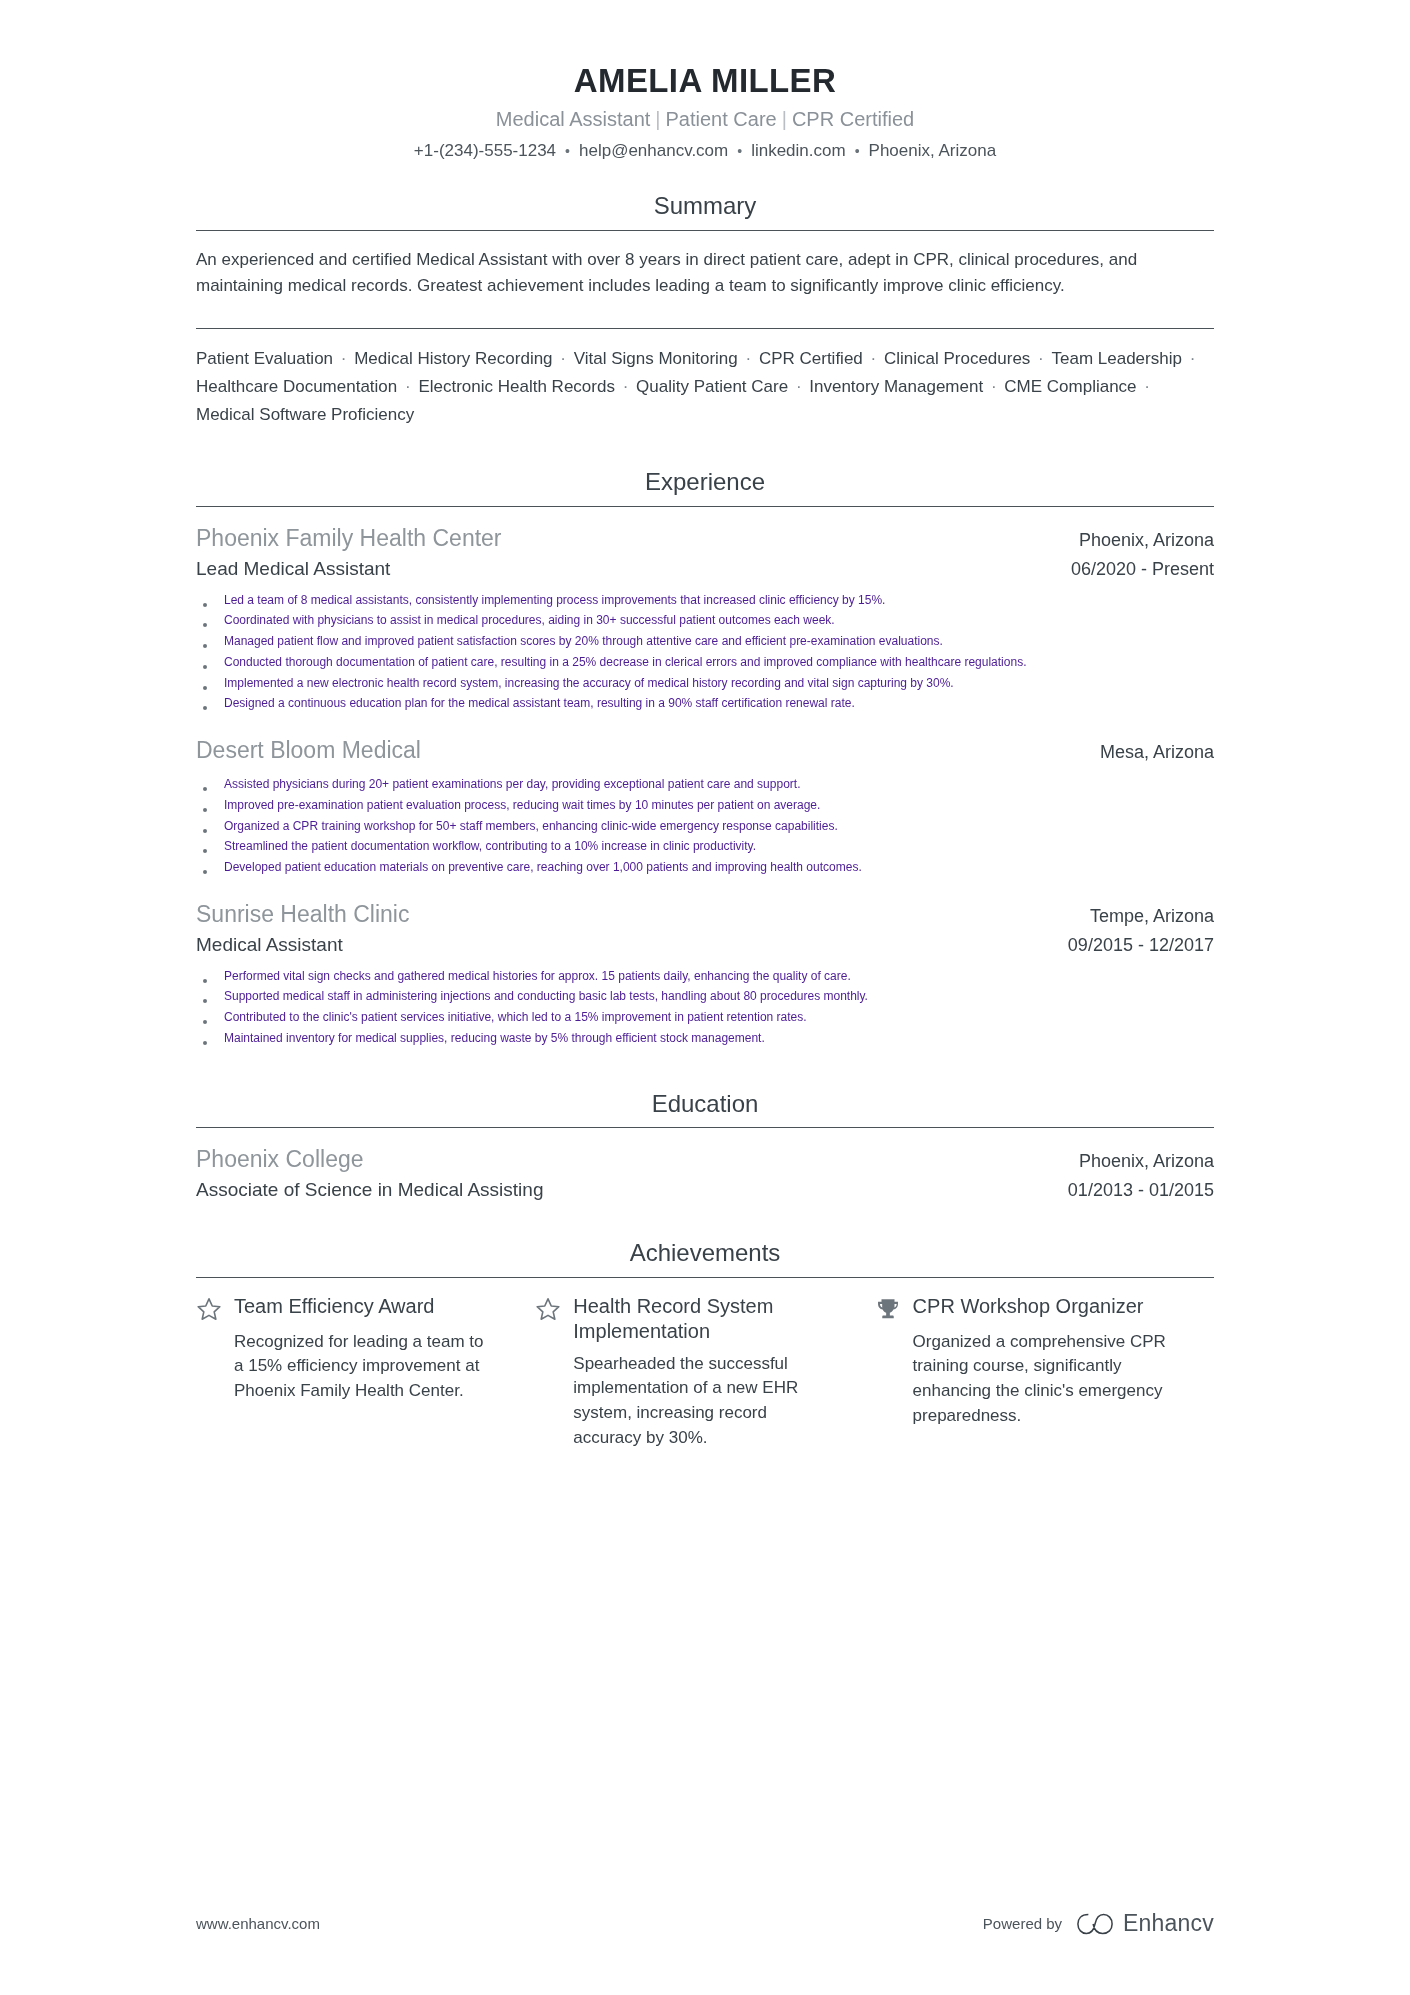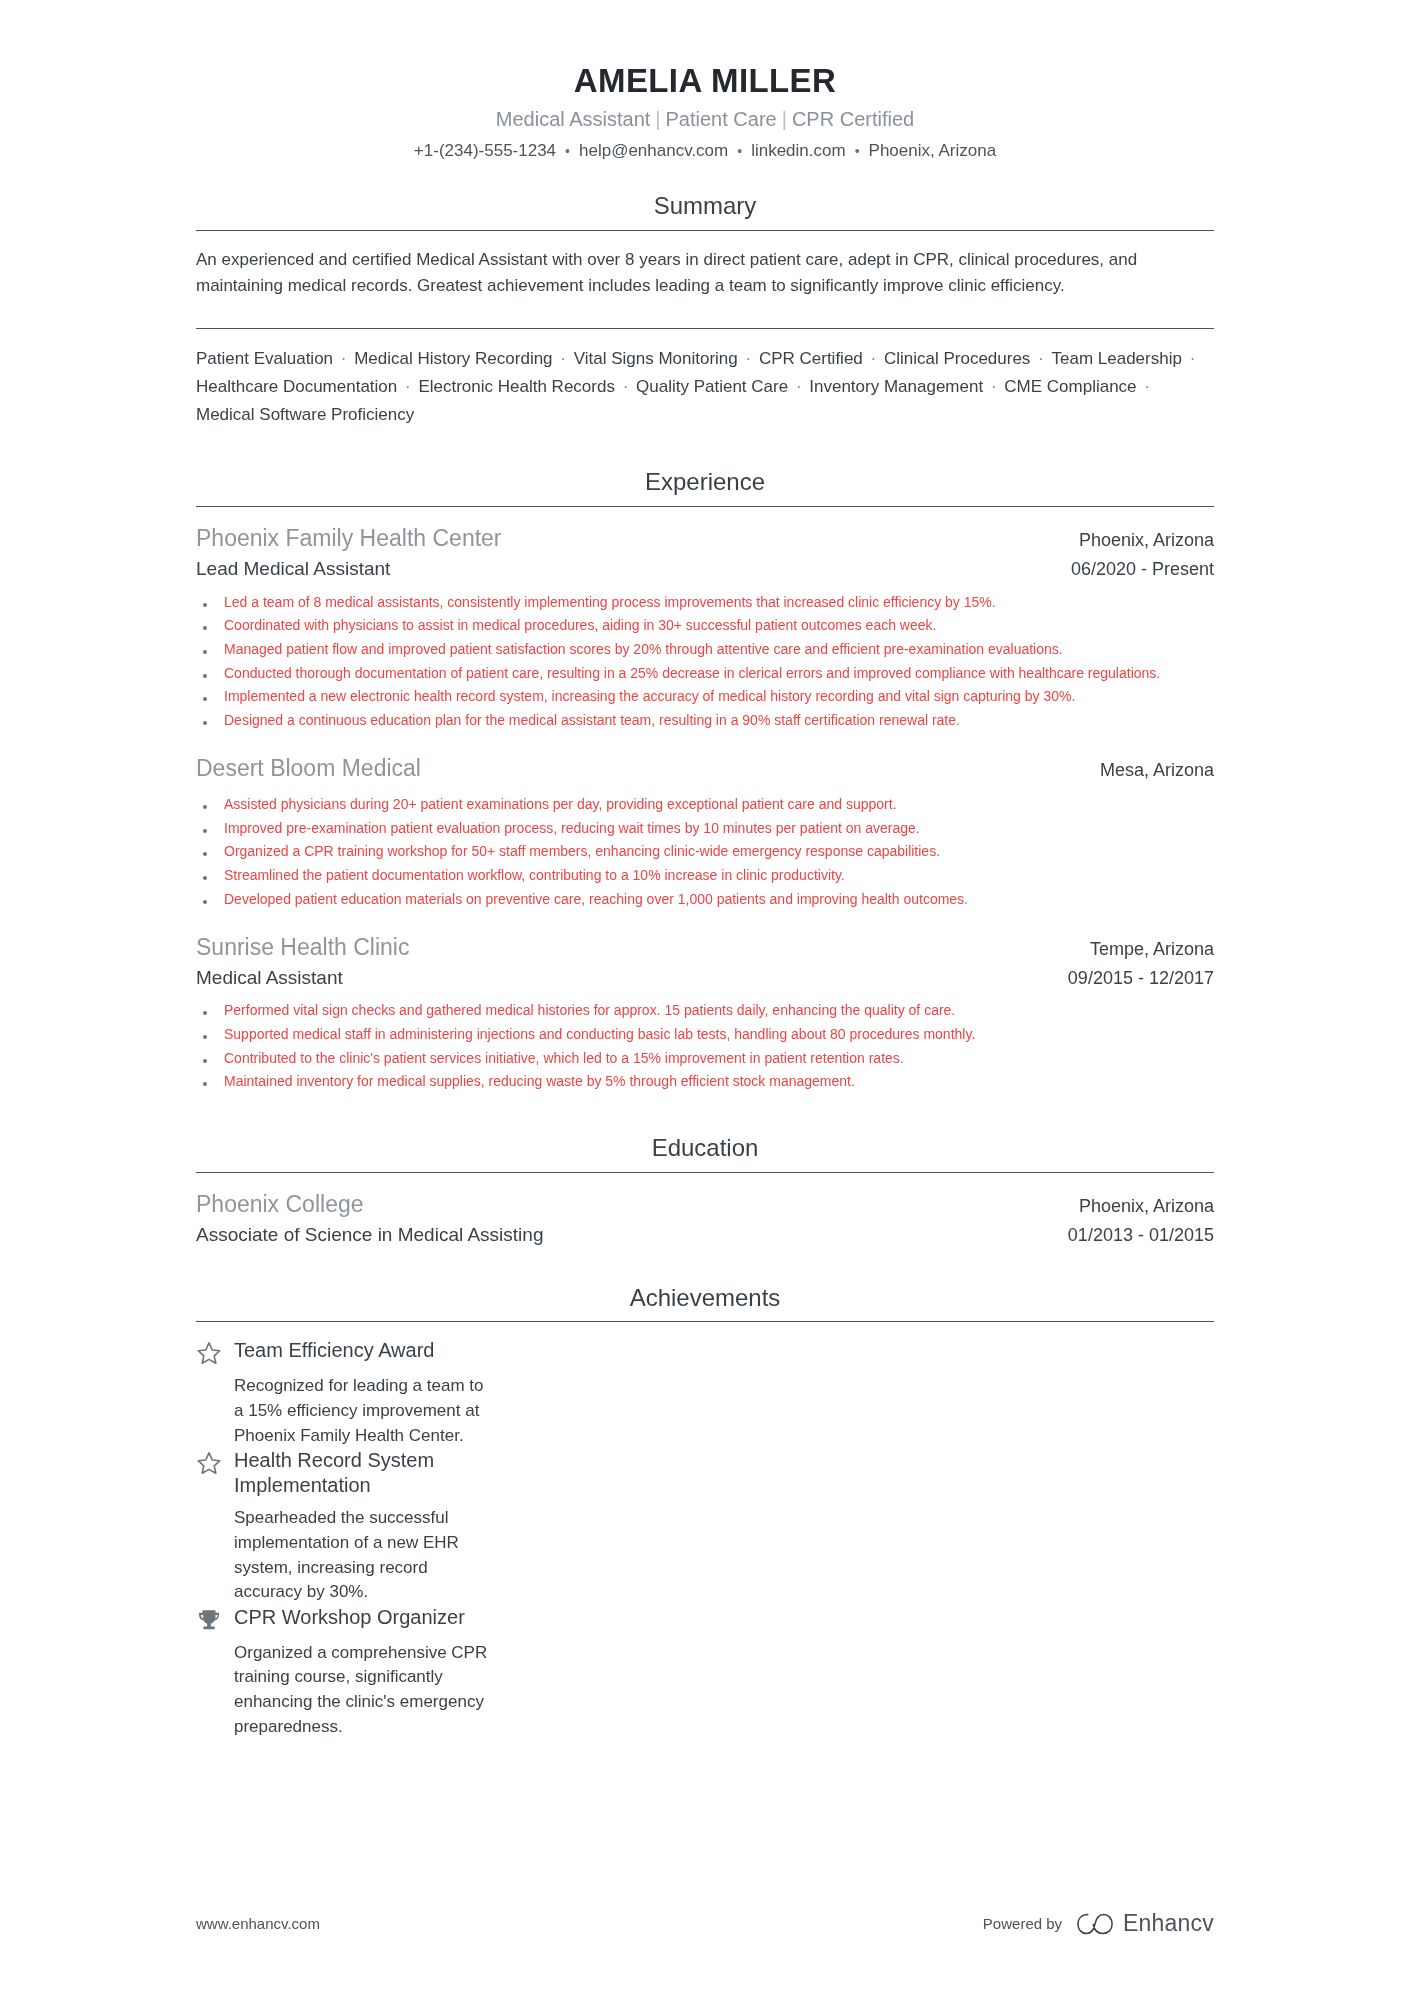--- a/index.html
+++ b/index.html
@@ -141,41 +141,40 @@
     line-height: 1.35;
   }
   .bullets {
     margin: 10px 0 0 0;
     padding: 0;
     list-style: none;
   }
   .bullets li {
     position: relative;
     padding-left: 28px;
-    font-size: 14px;
+    font-size: 12px;
     line-height: 1.48;
-    color: #ef4444;
+    color: #4c1d95;
     margin-bottom: 3px;
   }
   .bullets li::before {
     content: "";
     position: absolute;
     left: 7px;
     top: 11px;
     width: 4px;
     height: 4px;
     border-radius: 50%;
     background: #6d757c;
   }
 
   
   .achievements-grid {
     display: flex;
     gap: 0;
-    flex-direction: column;
   }
   .achievement {
     width: 33.33%;
     box-sizing: border-box;
     padding-right: 44px;
   }
   .ach-head {
     display: flex;
     align-items: flex-start;
     gap: 12px;

